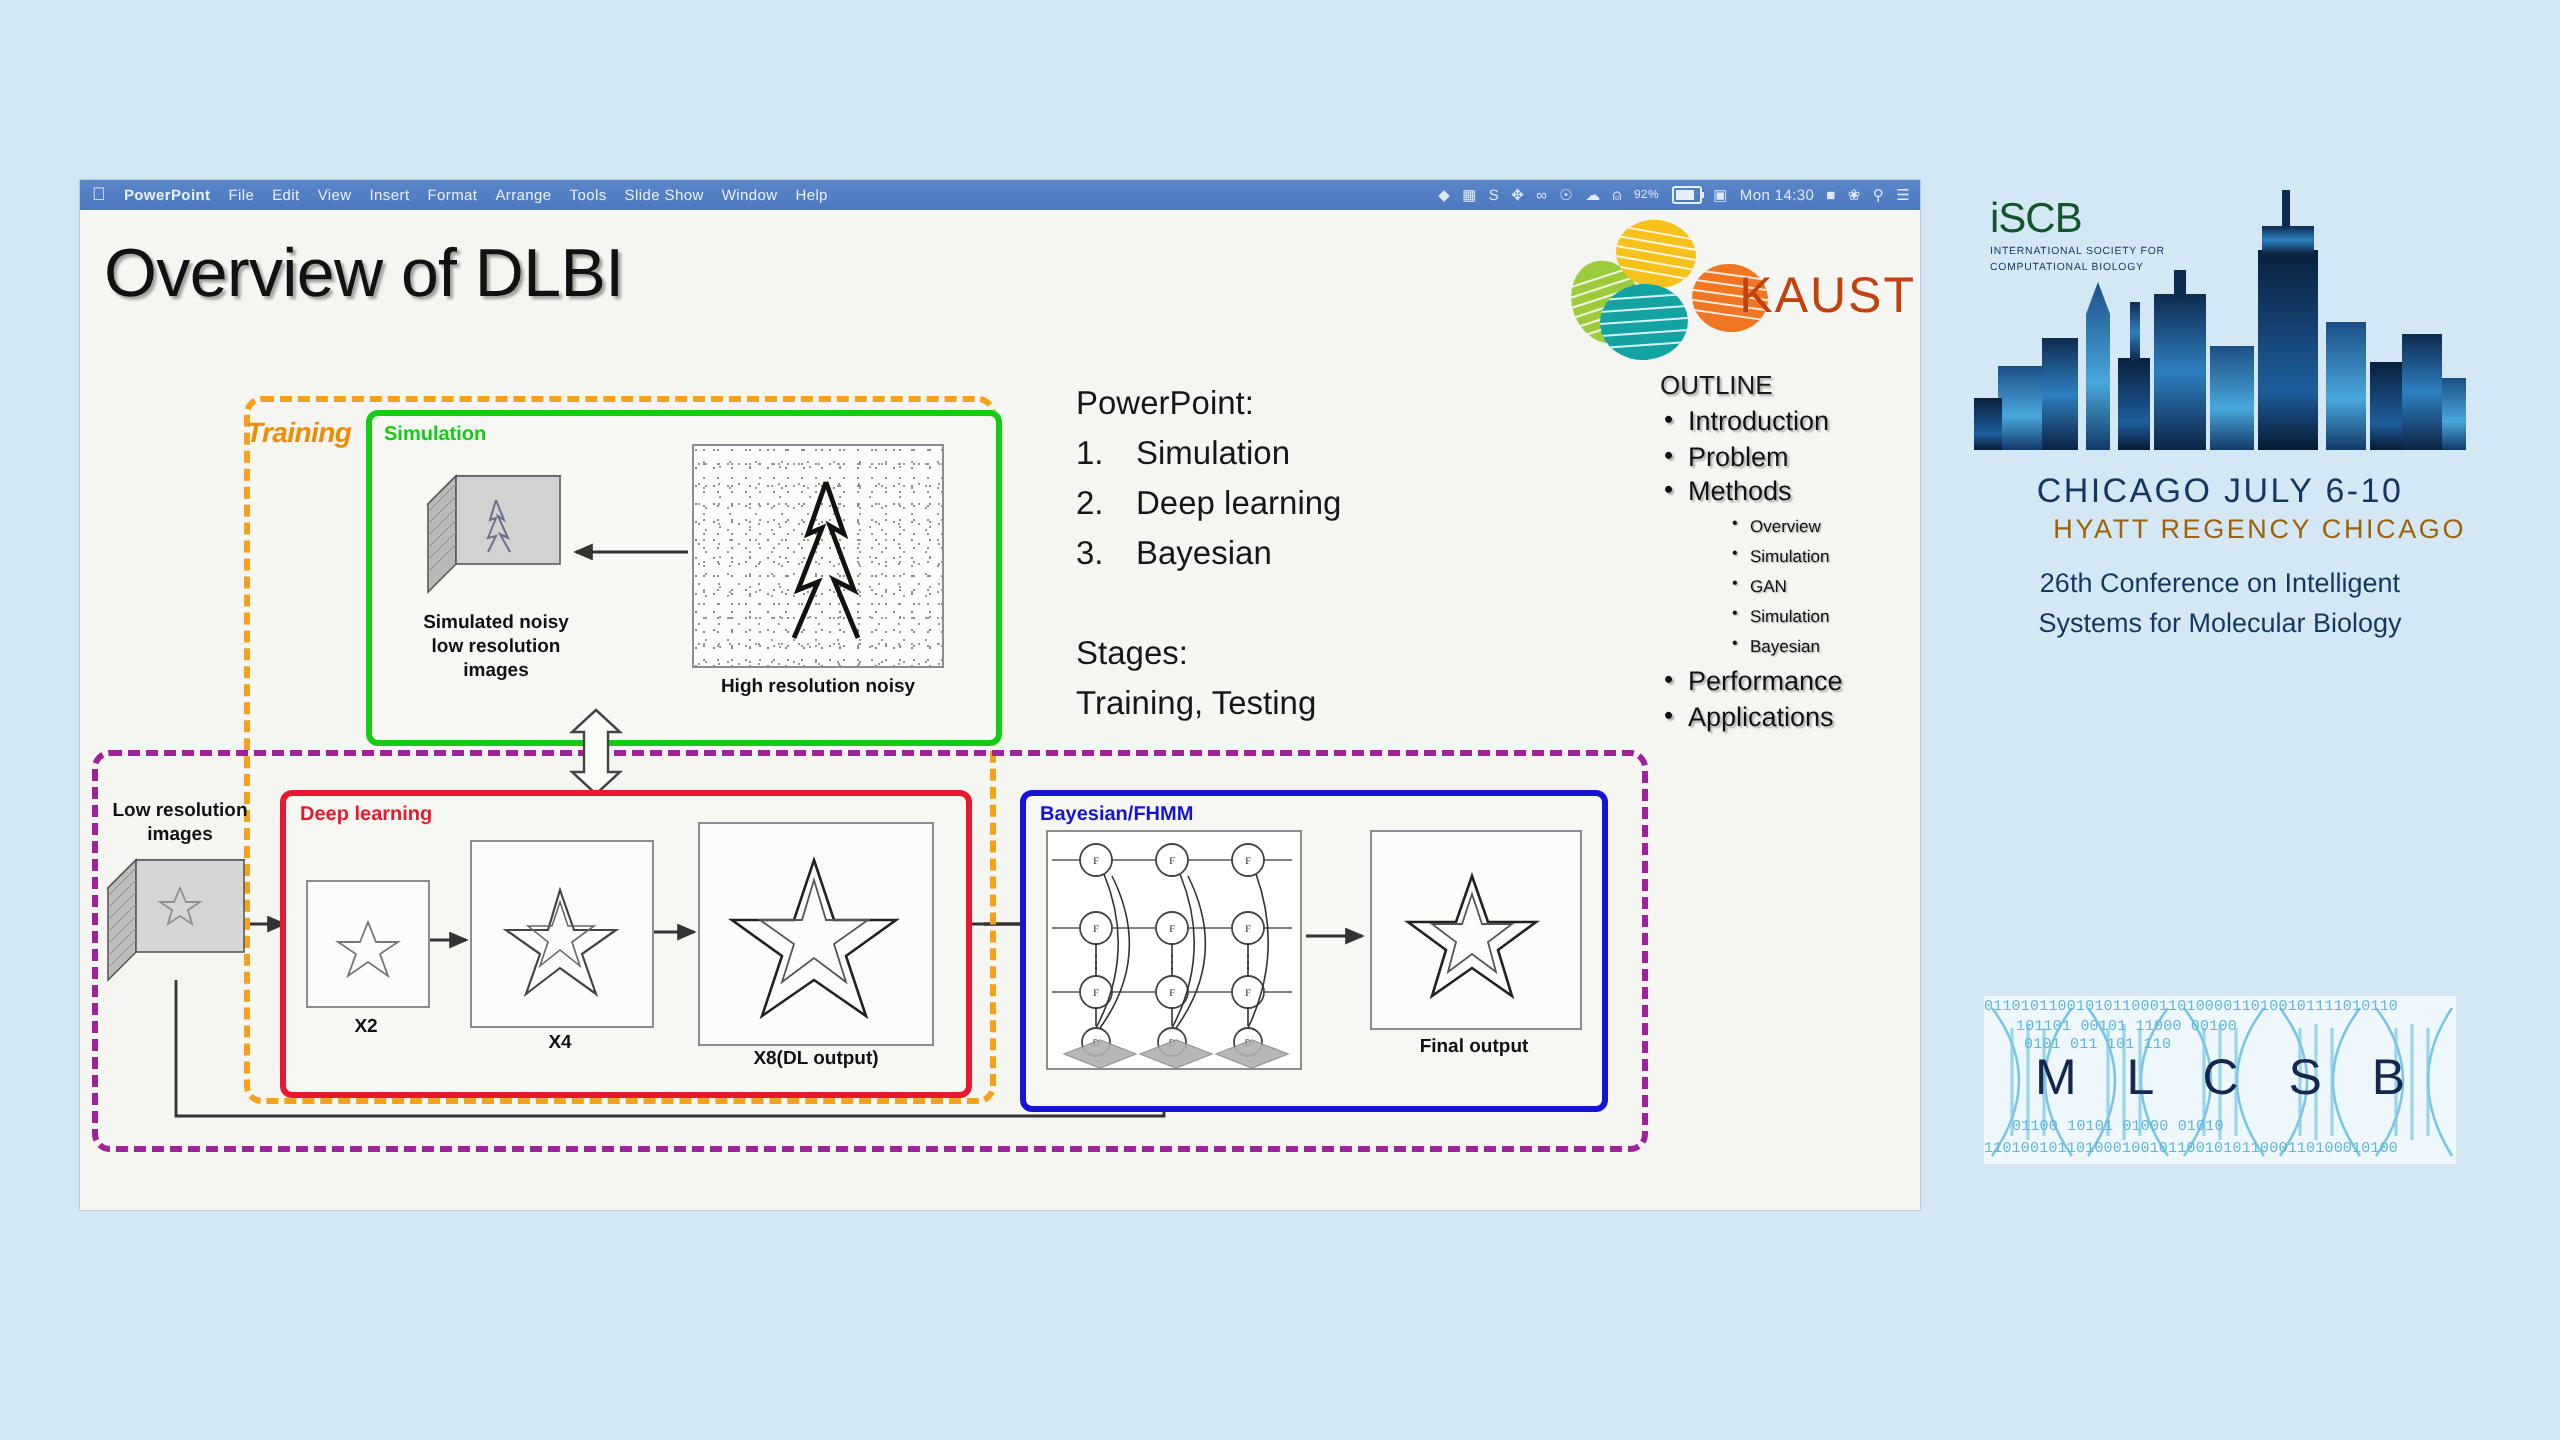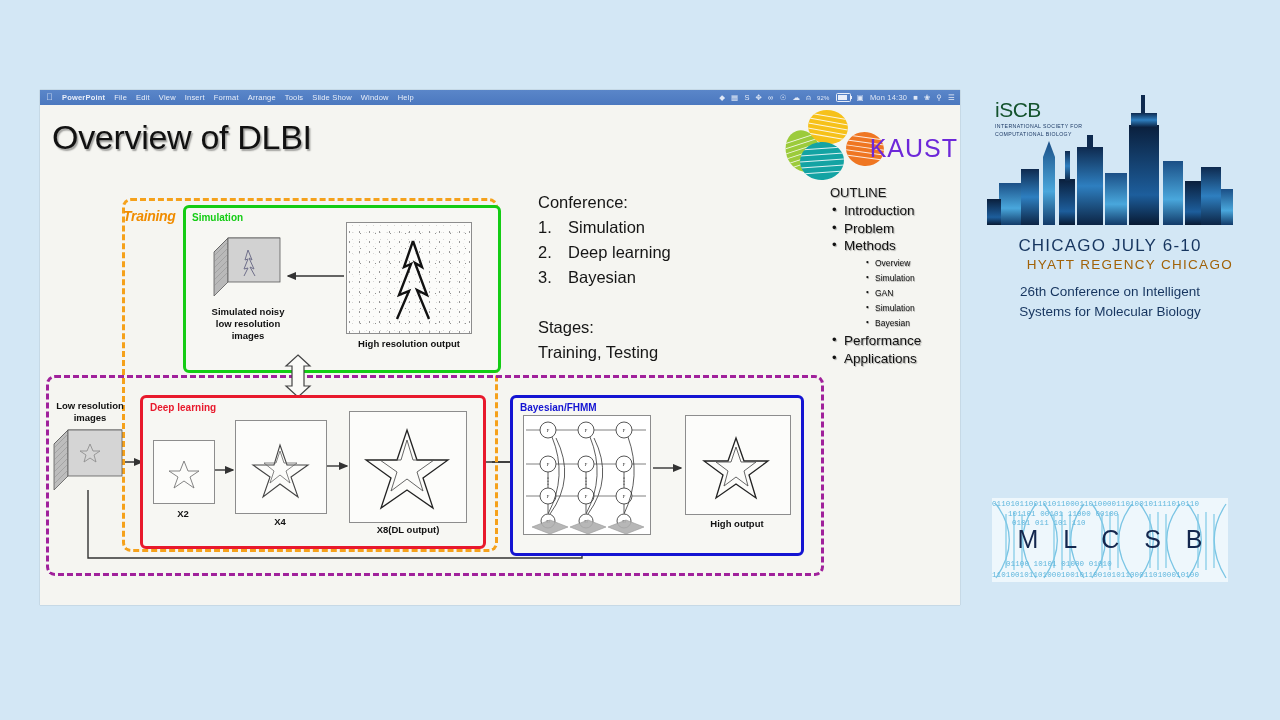--- a/index.html
+++ b/index.html
@@ -41,21 +41,21 @@
   
   #slide-title{
     position:absolute;left:12px;top:28px;
     font-size:34px;color:#111;letter-spacing:-.3px;
     text-shadow:1.5px 1.5px 1.5px rgba(0,0,0,.35);
   }
 
   
   #kaust{position:absolute;right:0px;top:18px;width:180px;height:72px;}
   #kaust .word{
-    position:absolute;right:2px;top:26px;font-size:25px;color:#6d28d9;letter-spacing:1px;
+    position:absolute;right:2px;top:26px;font-size:25px;color:#c2410c;letter-spacing:1px;
   }
   .blob{position:absolute;border-radius:50%;}
   .blob .lines{position:absolute;inset:0;border-radius:50%;overflow:hidden;}
   .blob .lines i{position:absolute;left:0;right:0;height:1px;background:rgba(255,255,255,.85);}
 
   
   #outline{position:absolute;left:790px;top:95px;width:125px;}
   #outline .head{font-size:13px;color:#1a1a1a;margin-bottom:3px;text-shadow:1px 1px 1px rgba(0,0,0,.3);}
   #outline ul{list-style:none;margin:0;padding:0;}
   #outline li.l1{
@@ -225,21 +225,21 @@
           <i style="top:10px"></i>
           <i style="top:15px"></i>
           <i style="top:20px"></i>
           <i style="top:25px"></i>
         </div>
     </div>
     <div class="word">KAUST</div>
   </div>
 
   <div id="components">
-    <div>Conference:</div>
+    <div>PowerPoint:</div>
     <div class="row">
       <span class="num">1.</span>
       <span>Simulation</span>
     </div>
     <div class="row">
       <span class="num">2.</span>
       <span>Deep learning</span>
     </div>
     <div class="row">
       <span class="num">3.</span>
@@ -345,21 +345,21 @@
         <span>low resolution</span><br>
         <span>images</span>
       </div>
 
       <div class="imgbox noise" style="left:160px;top:14px;width:124px;height:110px;">
         <svg width="124" height="110" style="position:absolute;left:0;top:0;">
           <path d="M66,18 L75,44 L68,40 L80,72 L70,67 L82,96
                    M66,18 L57,44 L64,41 L52,72 L62,68 L50,96" fill="none" stroke="#111" stroke-width="2.4" stroke-linejoin="miter"></path>
         </svg>
       </div>
-      <div class="caption" style="left:148px;top:130px;width:150px;">High resolution output</div>
+      <div class="caption" style="left:148px;top:130px;width:150px;">High resolution noisy</div>
 
       <svg style="position:absolute;left:0;top:0;width:312px;height:162px;">
         <line x1="158" y1="68" x2="102" y2="68" stroke="#333" stroke-width="1.4" marker-end="url(#ah)"></line>
       </svg>
     </div>
 
     <svg style="position:absolute;left:243px;top:165px;width:30px;height:42px;">
       <polygon points="15,0 27,11 21,11 21,31 27,31 15,42 3,31 9,31 9,11 3,11" fill="#fbfbf8" stroke="#444" stroke-width="1.2"></polygon>
     </svg>
 
@@ -458,21 +458,21 @@
           </g>
         </svg>
       </div>
 
       <div class="imgbox" style="left:172px;top:17px;width:104px;height:98px;">
         <svg width="104" height="98">
           <polygon points="50,22 58,45 82,45 63,59 70,82 50,68 30,82 37,59 18,45 42,45" fill="none" stroke="#222" stroke-width="1.3"></polygon>
           <polygon points="50,31 55,46 70,46 58,55 62,70 50,61 38,70 42,55 30,46 45,46" fill="none" stroke="#555" stroke-width=".9"></polygon>
         </svg>
       </div>
-      <div class="caption" style="left:172px;top:120px;width:104px;">High output</div>
+      <div class="caption" style="left:172px;top:120px;width:104px;">Final output</div>
 
       <svg style="position:absolute;left:0;top:0;width:288px;height:155px;">
         <line x1="140" y1="70" x2="168" y2="70" stroke="#333" stroke-width="1.4" marker-end="url(#ah)"></line>
       </svg>
     </div>
   </div>
 </div>
 
 <div id="ismb">
   <div class="iscb">

